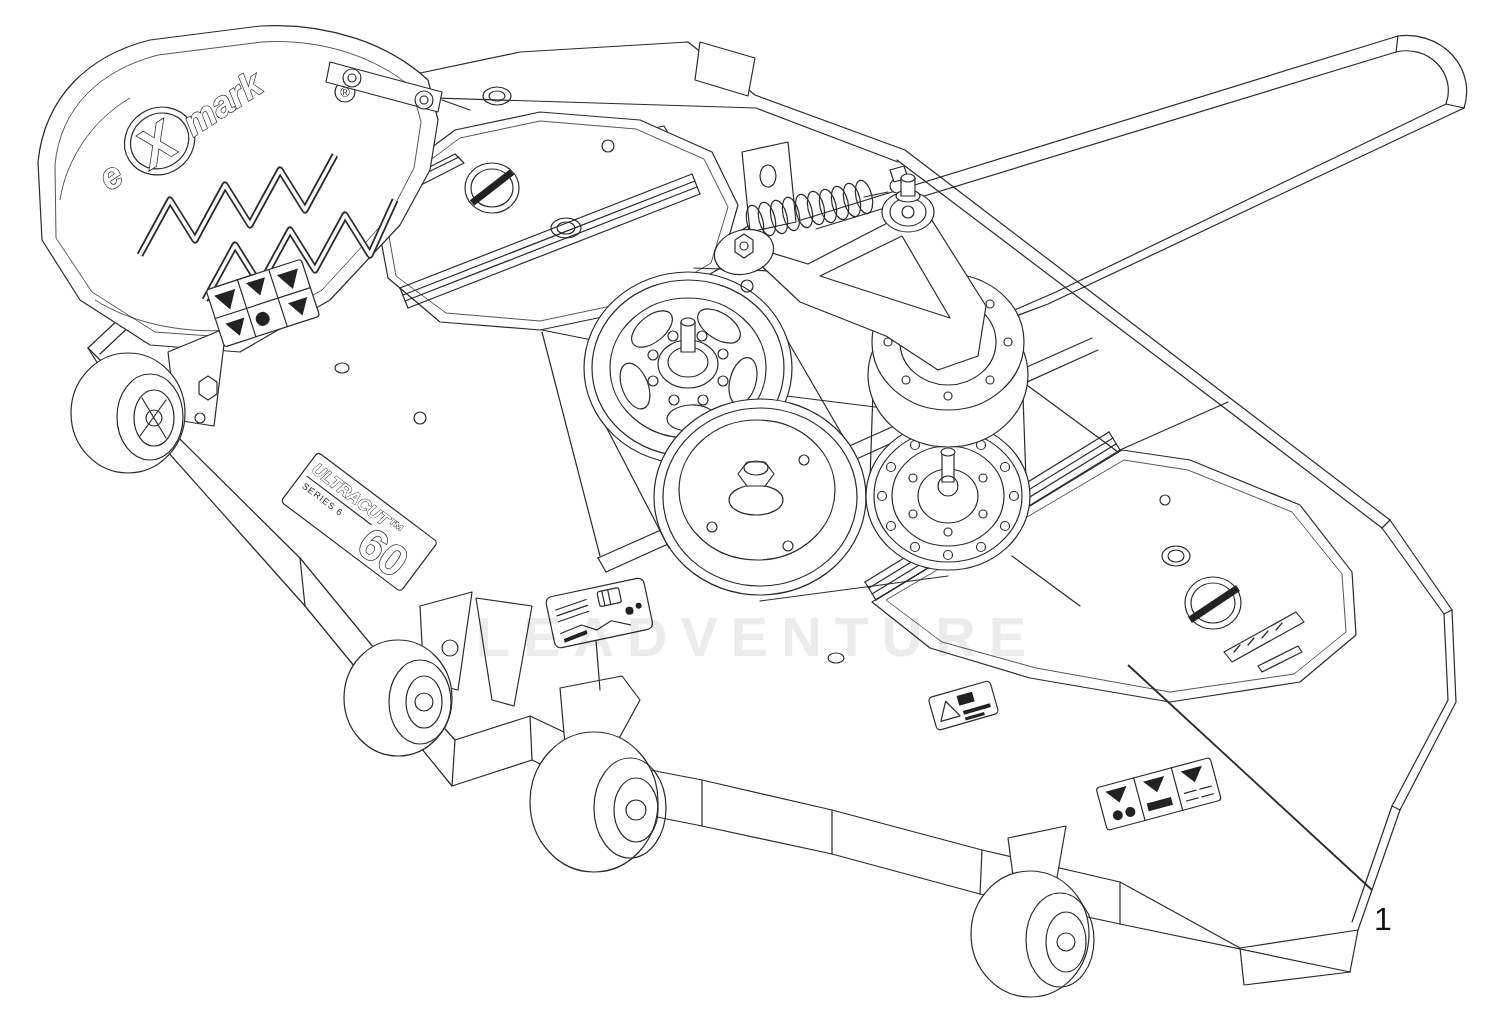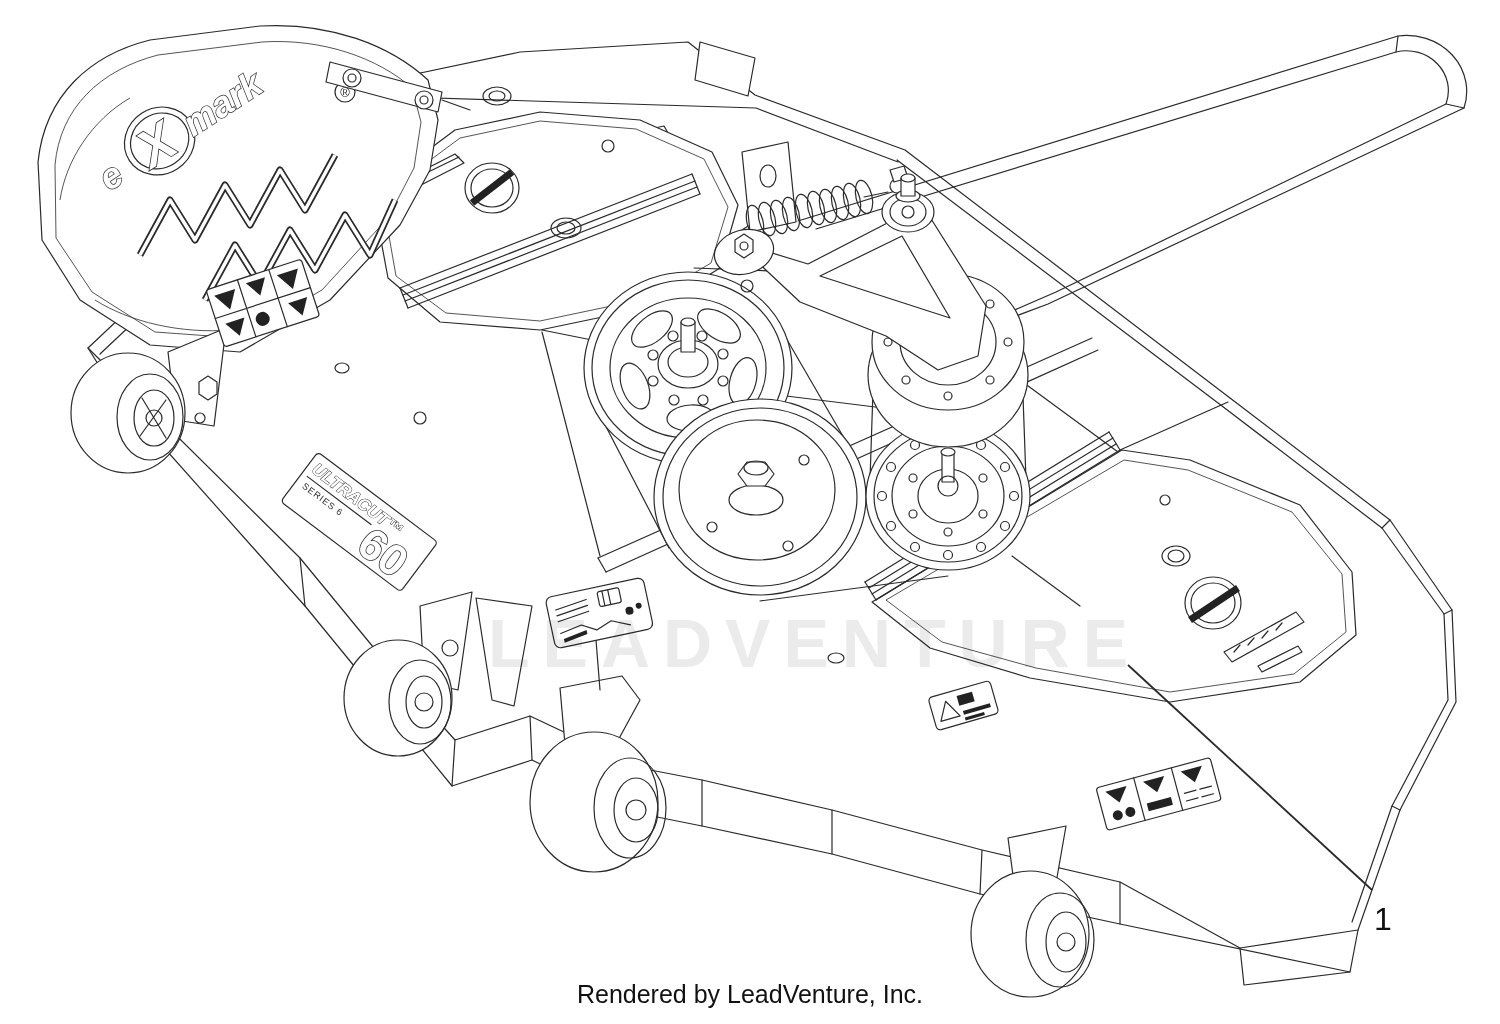--- a/index.html
+++ b/index.html
@@ -1,19 +1,19 @@
 <!DOCTYPE html>
 <html><head>
 <meta charset="utf-8">
 <style>
   html,body{margin:0;padding:0;background:#fff;}
   .stage{position:relative;width:1500px;height:1024px;background:#fff;overflow:hidden;
          font-family:"Liberation Sans",sans-serif;}
   .stage svg{position:absolute;left:0;top:0;}
-  .watermark{position:absolute;left:488px;top:604px;font-size:68px;font-weight:bold;
+  .watermark{position:absolute;left:476px;top:604px;font-size:56px;font-weight:bold;
              letter-spacing:13px;color:#ebebeb;mix-blend-mode:multiply;user-select:none;
              font-family:"Liberation Sans",sans-serif;}
   .caption{position:absolute;left:0;right:0;top:980px;text-align:center;font-size:25px;
            color:#111;font-family:"Liberation Sans",sans-serif;letter-spacing:0px;}
   .ln{fill:none;stroke:#2a2a2a;stroke-width:1.2;stroke-linejoin:round;stroke-linecap:round;}
   .lnw{fill:#ffffff;stroke:#2a2a2a;stroke-width:1.2;stroke-linejoin:round;}
   .lnthin{fill:none;stroke:#2a2a2a;stroke-width:0.8;}
   .dark{fill:#222;stroke:none;}
   .otext{fill:#ffffff;stroke:#2a2a2a;paint-order:stroke;}
 </style>
@@ -381,15 +381,14 @@
     <text class="otext" x="88" y="56" font-size="44" font-weight="bold" stroke-width="1.5">60</text>
   </g>
 
   <g>
     <path d="M1128,665 L1372,890" stroke="#2a2a2a" stroke-width="1.8" fill="none"></path>
     <text x="1374" y="930" font-size="32" fill="#111" font-family="Liberation Sans, sans-serif">1</text>
   </g>
 </svg>
 
 <div class="watermark">LEADVENTURE</div>
-<div class="caption">Rendered by LeadVenture, Inc.</div>
 
 </div>
 
 </body></html>

